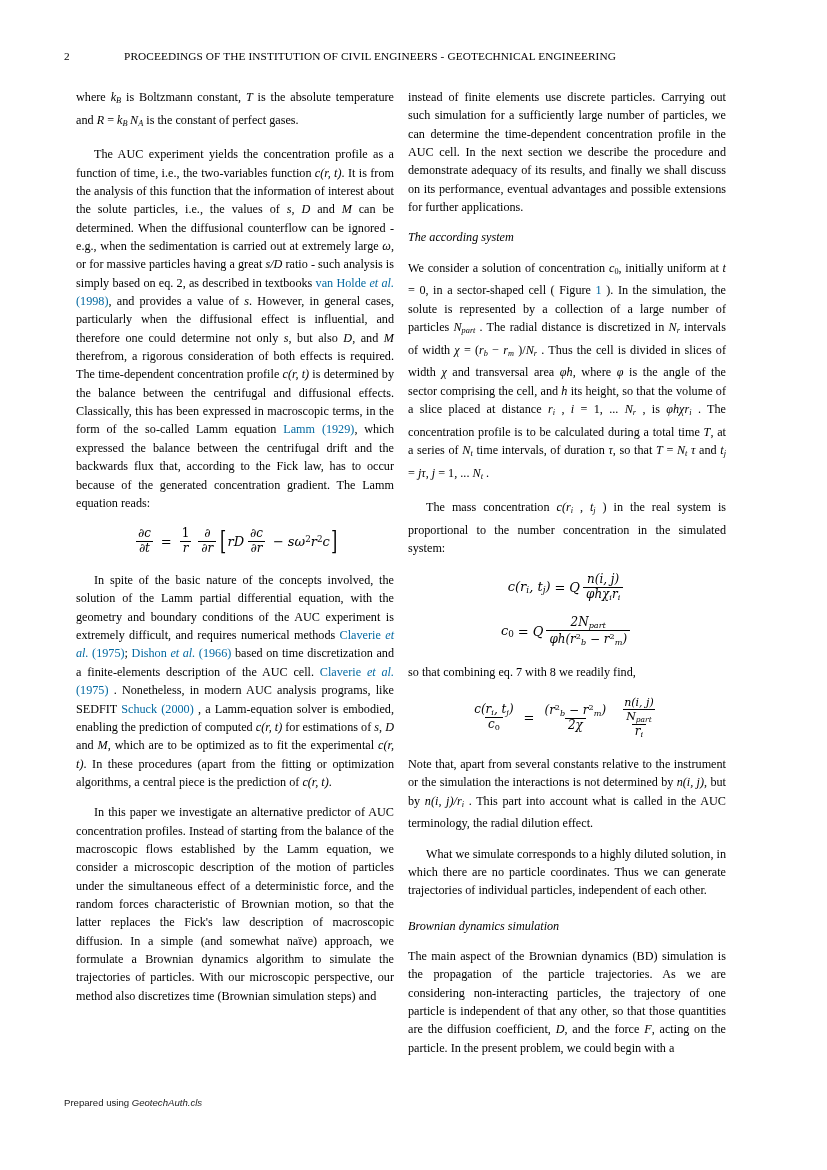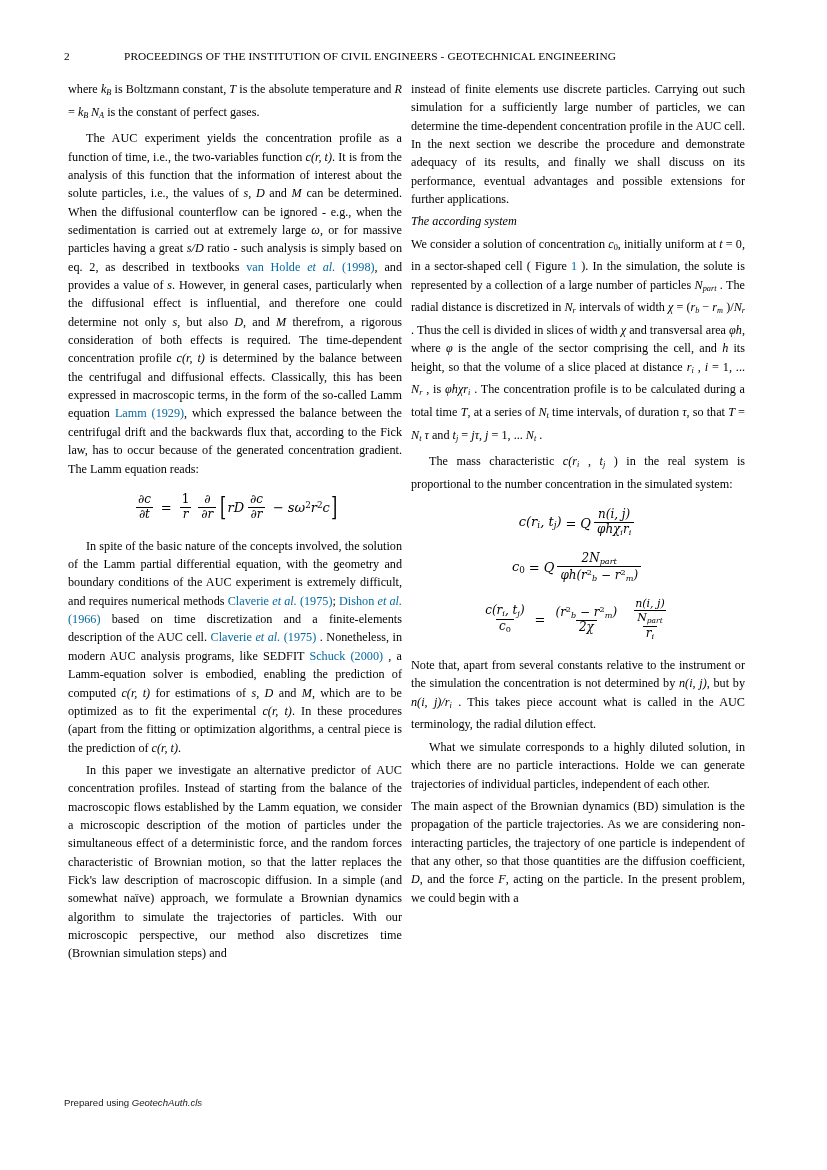--- a/index.html
+++ b/index.html
@@ -22,23 +22,23 @@
   .runhead .title{display:inline-block;}
 
   
   .col{
     position:absolute;top:76px;width:342px;
     font-size:12.2px;line-height:18.35px;
     text-align:justify;
     text-justify:inter-word;
   }
   .col-left{left:64px;}
-  .col-right{left:407px;}
-
-  p{margin:4px;}
+  .col-right{left:396px;}
+
+  p{margin:12px;}
   p.ind{text-indent:18px;}
   .sec-head{margin-top:17px;margin-bottom:1px;}
   .sub-head{font-style:italic;margin-bottom:0px;}
 
   i,em{font-style:italic;}
   .cite{color:#0369a1;}
   .cite i{font-style:italic;}
 
   
   .m{font-style:italic;}
@@ -131,21 +131,21 @@
 
   <div class="col col-right">
 
     <p>instead of finite elements use discrete particles. Carrying out such simulation for a sufficiently large number of particles, we can determine the time-dependent concentration profile in the AUC cell. In the next section we describe the procedure and demonstrate adequacy of its results, and finally we shall discuss on its performance, eventual advantages and possible extensions for further applications.</p>
 
 
     <p class="sub-head">The according system</p>
 
     <p><span>We consider a solution of concentration </span><i class="m">c</i><sub style="font-style:normal">0</sub><span>, initially uniform at </span><i class="m">t</i><span> = 0, in a sector-shaped cell ( Figure </span><span class="cite">1</span><span> ). In the simulation, the solute is represented by a collection of a large number of particles </span><i class="m">N</i><sub>part</sub><span> . The radial distance is discretized in </span><i class="m">N</i><sub>r</sub><span> intervals of width </span><i class="m">χ</i><span> = (</span><i class="m">r</i><sub>b</sub><span> − </span><i class="m">r</i><sub>m</sub><span> )/</span><i class="m">N</i><sub>r</sub><span> . Thus the cell is divided in slices of width </span><i class="m">χ</i><span> and transversal area </span><i class="m">φh</i><span>, where </span><i class="m">φ</i><span> is the angle of the sector comprising the cell, and </span><i class="m">h</i><span> its height, so that the volume of a slice placed at distance </span><i class="m">r</i><sub>i</sub><span> , </span><i class="m">i</i><span> = 1, ... </span><i class="m">N</i><sub>r</sub><span> , is </span><i class="m">φhχr</i><sub>i</sub><span> . The concentration profile is to be calculated during a total time </span><i class="m">T</i><span>, at a series of </span><i class="m">N</i><sub>t</sub><span> time intervals, of duration </span><i class="m">τ</i><span>, so that </span><i class="m">T</i><span> = </span><i class="m">N</i><sub>t</sub><span> </span><i class="m">τ</i><span> and </span><i class="m">t</i><sub>j</sub><span> = </span><i class="m">jτ</i><span>, </span><i class="m">j</i><span> = 1, ... </span><i class="m">N</i><sub>t</sub><span> .</span></p>
 
-    <p class="ind"><span>The mass characteristic </span><i class="m">c(r</i><sub>i</sub><span> , </span><i class="m">t</i><sub>j</sub><span> )</span><span> in the real system is proportional to the number concentration in the simulated system:</span></p>
+    <p class="ind"><span>The mass concentration </span><i class="m">c(r</i><sub>i</sub><span> , </span><i class="m">t</i><sub>j</sub><span> )</span><span> in the real system is proportional to the number concentration in the simulated system:</span></p>
 
     <div class="eq">
       <span class="eqbox">
         <span class="row">
           <span class="it"><span>c(r</span><sub>i</sub><span>, t</span><sub>j</sub><span>)</span></span>
           <span class="op">=</span>
           <span class="it">Q</span>
           <span class="frac">
             <span class="num it">n(i, j)</span>
             <span class="den it"><span>φhχ</span><sub>i</sub><span>r</span><sub>i</sub></span>
@@ -162,20 +162,21 @@
           <span class="op">=</span>
           <span class="it">Q</span>
           <span class="frac">
             <span class="num it"><span>2N</span><sub>part</sub></span>
             <span class="den it"><span>φh(r</span><sup style="font-style:normal">2</sup><sub>b</sub><span> − r</span><sup style="font-style:normal">2</sup><sub>m</sub><span>)</span></span>
           </span>
         </span>
       </span>
     </div>
 
+    <p>so that combining eq. 7 with 8 we readily find,</p>
 
     <div class="eq">
       <span class="eqbox">
         <span class="row">
           <span class="frac">
             <span class="num it"><span>c(r</span><sub>i</sub><span>, t</span><sub>j</sub><span>)</span></span>
             <span class="den it"><span>c</span><sub style="font-style:normal">0</sub></span>
           </span>
           <span class="op">=</span>
           <span class="frac">
@@ -188,24 +189,25 @@
                 <span class="num it">n(i, j)</span>
                 <span class="den it"><span>N</span><sub>part</sub></span>
               </span>
             </span>
             <span class="den it"><span>r</span><sub>i</sub></span>
           </span>
         </span>
       </span>
     </div>
 
-    <p><span>Note that, apart from several constants relative to the instrument or the simulation the concentration is not determined by </span><i class="m">n(i, j)</i><span>, but by </span><i class="m">n(i, j)/r</i><sub>i</sub><span> . This takes piece account what is called in the AUC terminology, the radial dilution effect.</span></p>
-
-    <p class="ind">What we simulate corresponds to a highly diluted solution, in which there are no particle interactions. Holde we can generate trajectories of individual particles, independent of each other.</p>
-
+    <p><span>Note that, apart from several constants relative to the instrument or the simulation the interactions is not determined by </span><i class="m">n(i, j)</i><span>, but by </span><i class="m">n(i, j)/r</i><sub>i</sub><span> . This part into account what is called in the AUC terminology, the radial dilution effect.</span></p>
+
+    <p class="ind">What we simulate corresponds to a highly diluted solution, in which there are no particle coordinates. Thus we can generate trajectories of individual particles, independent of each other.</p>
+
+    <p class="sub-head" style="margin-top:17px">Brownian dynamics simulation</p>
 
     <p><span>The main aspect of the Brownian dynamics (BD) simulation is the propagation of the particle trajectories. As we are considering non-interacting particles, the trajectory of one particle is independent of that any other, so that those quantities are the diffusion coefficient, </span><i class="m">D</i><span>, and the force </span><i class="m">F</i><span>, acting on the particle. In the present problem, we could begin with a</span></p>
 
   </div>
 
   <div class="footer"><span>Prepared using </span><i>GeotechAuth.cls</i></div>
 
 </div>
 
 </body></html>

